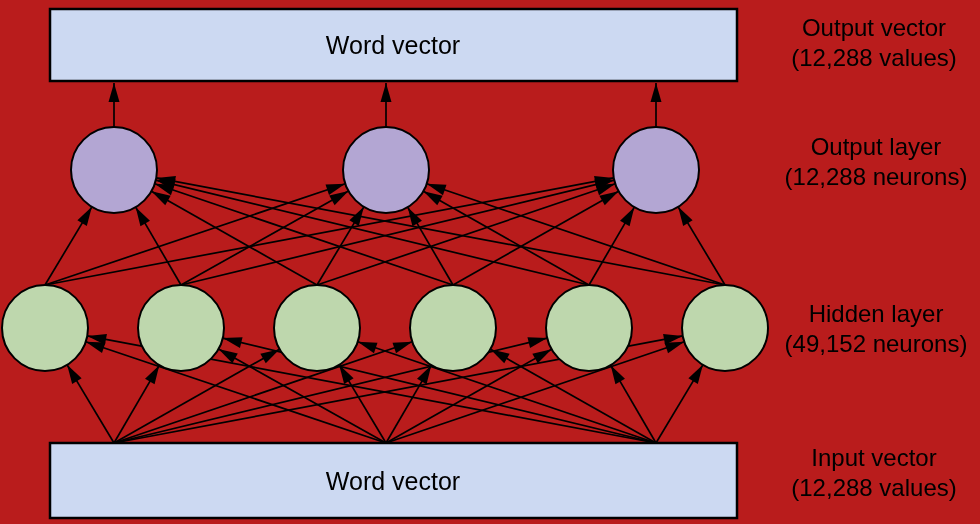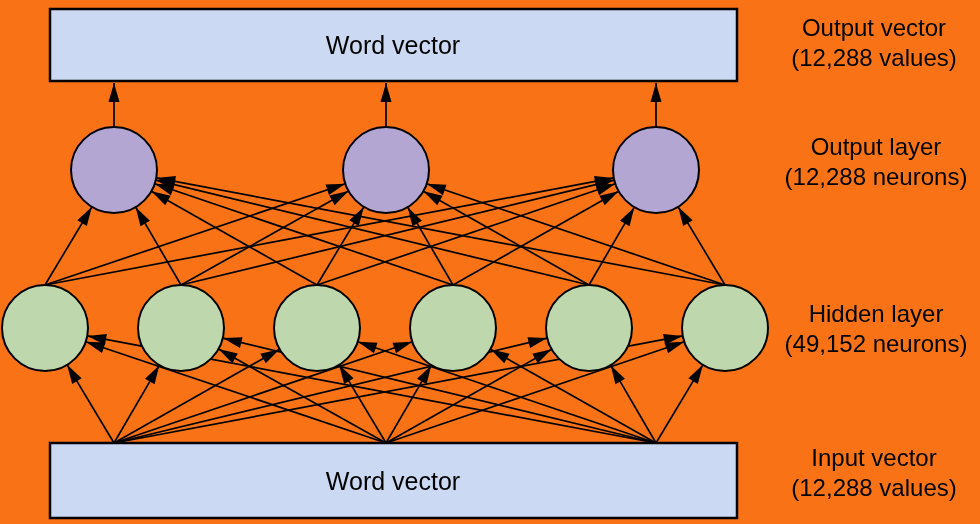--- a/index.html
+++ b/index.html
@@ -4,21 +4,21 @@
 <style>
   html, body {
     margin: 0;
     padding: 0;
     background: #ffffff;
   }
   #figure {
     position: relative;
     width: 980px;
     height: 524px;
-    background: #f97316;
+    background: #b91c1c;
     overflow: hidden;
   }
   #net-svg {
     display: block;
     width: 980px;
     height: 524px;
   }
   .box-label {
     font-family: "Liberation Sans", sans-serif;
     font-size: 25px;

